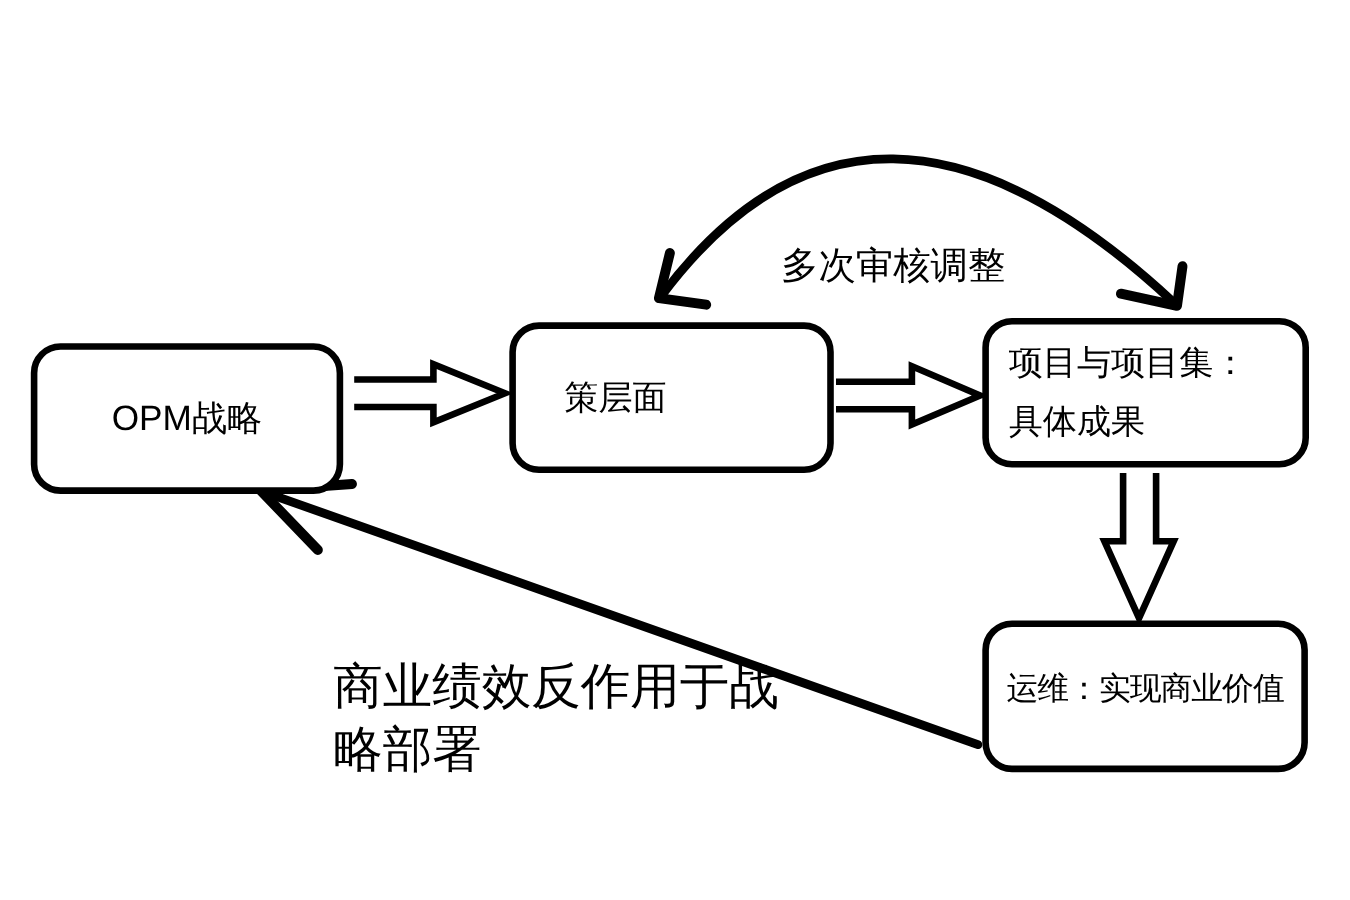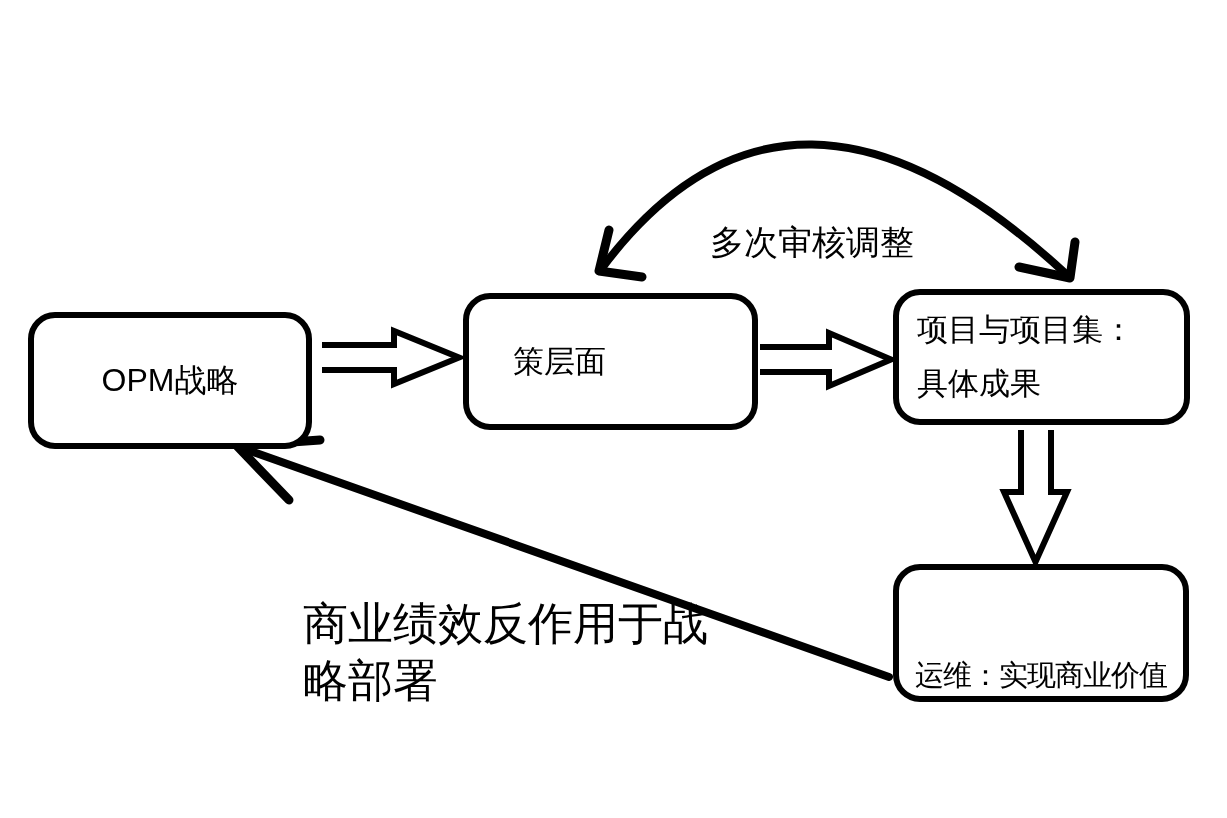--- a/index.html
+++ b/index.html
@@ -49,21 +49,21 @@
   }
   #node-programs {
     left: 893px; top: 289px; width: 297px; height: 136px;
     padding-left: 18px;
     font-size: 31px;
     line-height: 54px;
   }
   #node-operations {
     left: 893px; top: 564px; width: 296px; height: 138px;
     align-items: center;
-    justify-content: flex-end;
+    justify-content: flex-start;
     padding-top: 36px;
     font-size: 29px;
     letter-spacing: -1px;
   }
   .edge-label {
     position: absolute;
     color: #000000;
   }
   .edge-label .line {
     display: block;

